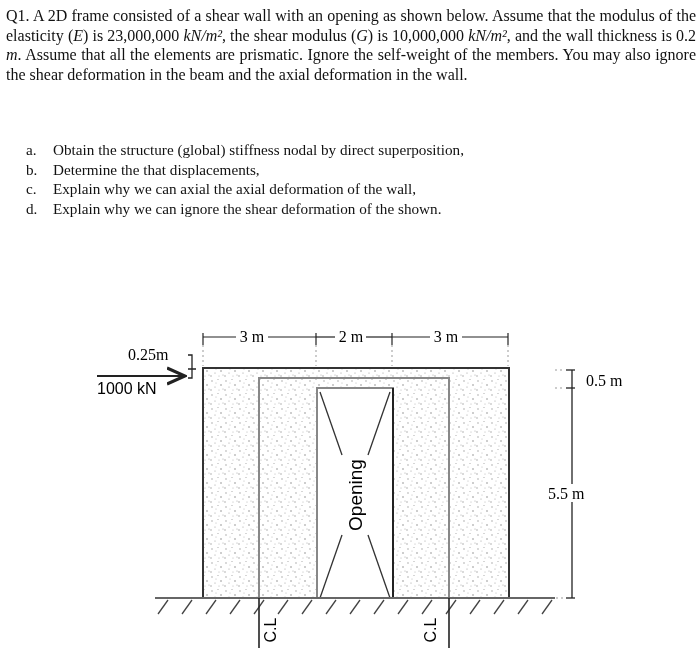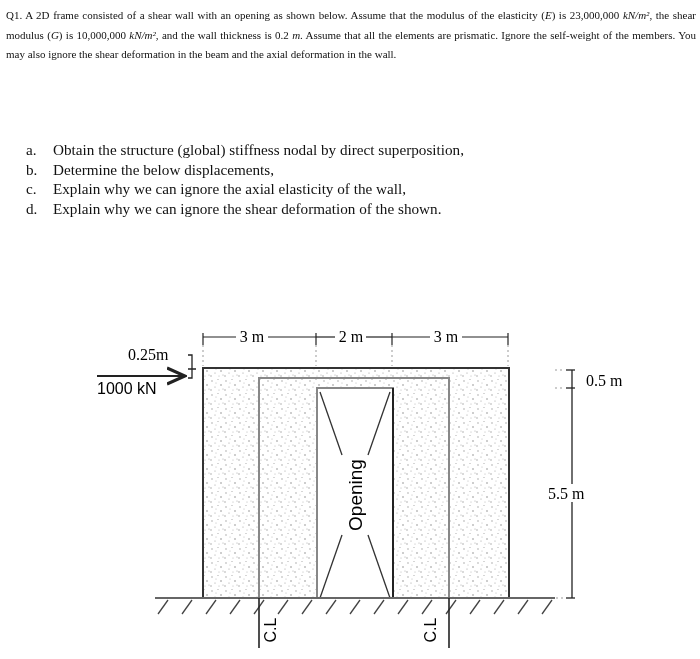--- a/index.html
+++ b/index.html
@@ -1,17 +1,17 @@
 <!DOCTYPE html>
 <html><head>
 <meta charset="utf-8">
 <style>
   html, body { margin:0; padding:0; background:#ffffff; }
   body { width:700px; height:659px; position:relative; overflow:hidden; font-family:"Liberation Serif", serif; color:#111; }
-  .question { position:absolute; left:6px; top:6px; width:690px; font-size:11px; line-height:19.5px; text-align:justify; }
+  .question { position:absolute; left:6px; top:6px; width:690px; font-size:16px; line-height:19.5px; text-align:justify; }
   .question i { font-style:italic; }
   .tasks { position:absolute; left:26px; top:140px; font-size:15.2px; line-height:19.5px; margin:0; padding:0; list-style:none; }
   .tasks li { display:flex; }
   .tasks .marker { width:27px; }
   svg text { font-family:"Liberation Serif", serif; }
   .sans { font-family:"Liberation Sans", sans-serif; }
 </style>
 </head>
 <body>
 
@@ -20,25 +20,25 @@
   <span>A 2D frame consisted of a shear wall with an opening as shown below. Assume that the modulus of the elasticity (</span><i>E</i><span>) is 23,000,000 </span><i>kN/m²</i><span>, the shear modulus (</span><i>G</i><span>) is 10,000,000 </span><i>kN/m²</i><span>, and the wall thickness is 0.2 </span><i>m</i><span>.  Assume that all the elements are prismatic.  Ignore the self-weight of the members.  You may also ignore the shear deformation in the beam and the axial deformation in the wall.</span>
 </div>
 
 <ul class="tasks">
   <li>
       <span class="marker">a.</span>
       <span>Obtain the structure (global) stiffness nodal by direct superposition,</span>
     </li>
   <li>
       <span class="marker">b.</span>
-      <span>Determine the below displacements,</span>
+      <span>Determine the that displacements,</span>
     </li>
   <li>
       <span class="marker">c.</span>
-      <span>Explain why we can ignore the axial elasticity of the wall,</span>
+      <span>Explain why we can axial the axial deformation of the wall,</span>
     </li>
   <li>
       <span class="marker">d.</span>
       <span>Explain why we can ignore the shear deformation of the shown.</span>
     </li>
 </ul>
 
 <svg width="700" height="659" viewBox="0 0 700 659" style="position:absolute;left:0;top:0;">
   <defs>
     <pattern id="concrete" width="14" height="14" patternUnits="userSpaceOnUse">

